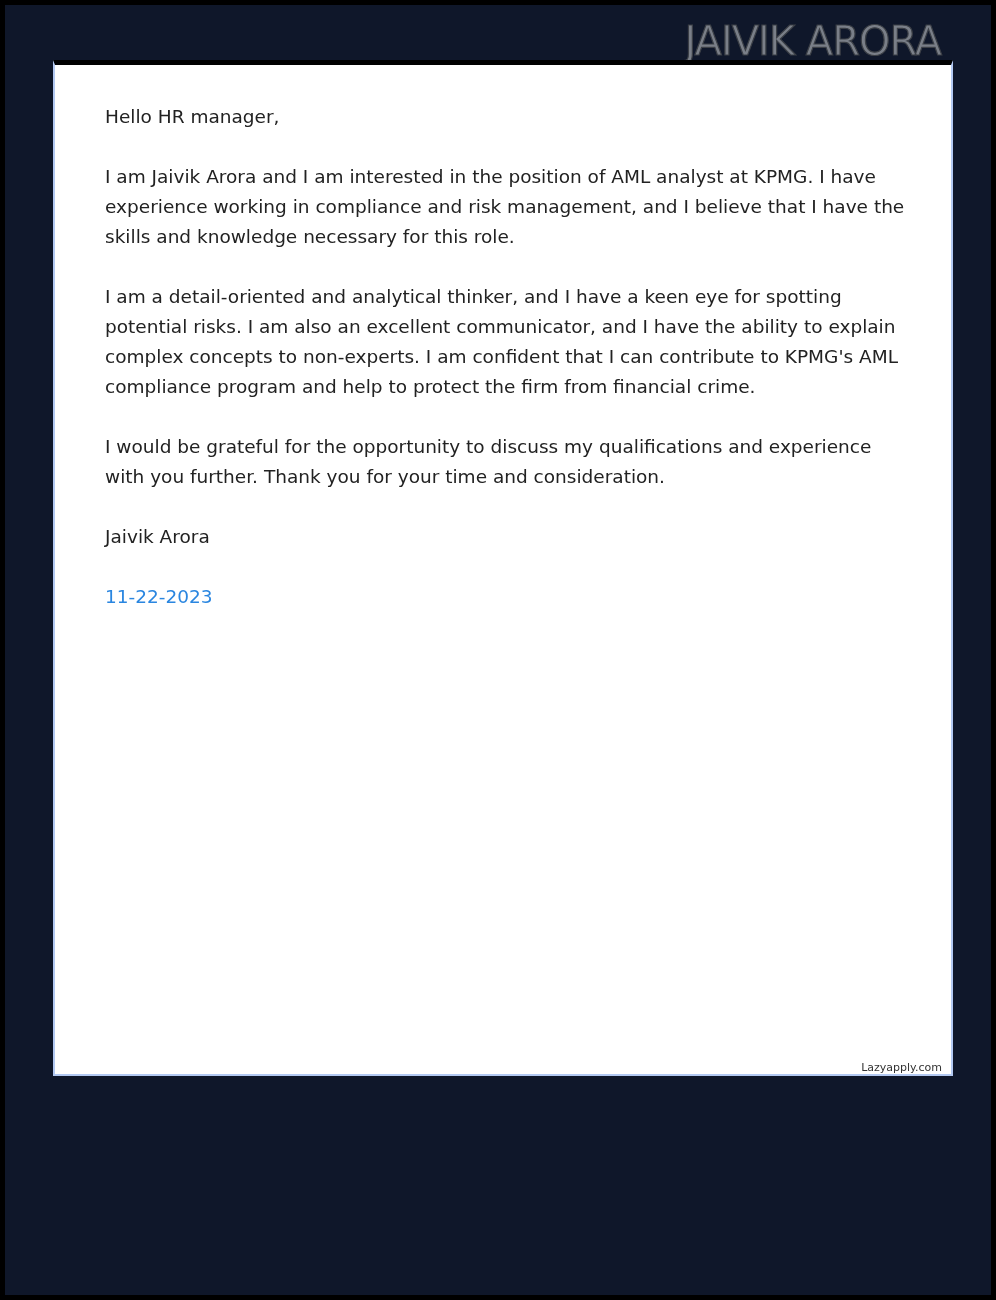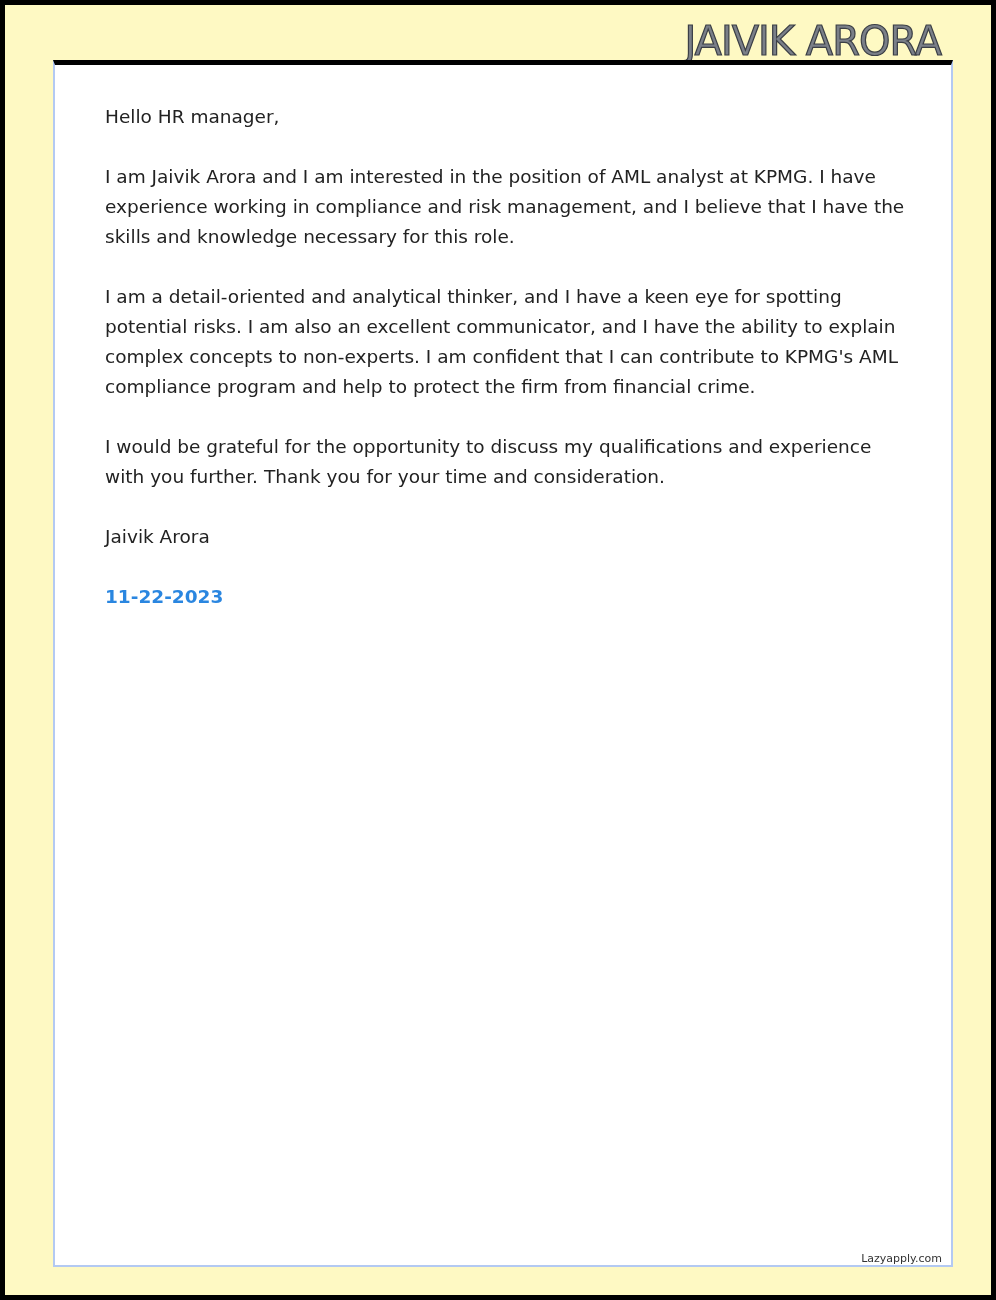--- a/index.html
+++ b/index.html
@@ -1,23 +1,23 @@
 <!DOCTYPE html>
 <html><head>
 <meta charset="utf-8">
 <style>
   html, body { margin:0; padding:0; }
   body { width:996px; height:1300px; overflow:hidden; font-family:"DejaVu Sans", sans-serif; }
-  .frame { position:absolute; left:0; top:0; width:996px; height:1300px; box-sizing:border-box; border:5px solid #000; background:#fef9c3; }
+  .frame { position:absolute; left:0; top:0; width:996px; height:1300px; box-sizing:border-box; border:5px solid #000; background:#0f172a; }
   .title { position:absolute; right:50px; top:12px; font-size:40px; letter-spacing:-1px; color:#7a7f88; -webkit-text-stroke:1.2px #3b3f46; font-family:"DejaVu Sans", sans-serif; line-height:48px; }
-  .card { position:absolute; left:48px; top:55px; width:900px; height:1207px; box-sizing:border-box; background:#fff; border-top:5px solid #000; border-left:2px solid #b3c9f2; border-right:2px solid #b3c9f2; border-bottom:2px solid #b3c9f2; }
+  .card { position:absolute; left:48px; top:55px; width:900px; height:1016px; box-sizing:border-box; background:#fff; border-top:5px solid #000; border-left:2px solid #b3c9f2; border-right:2px solid #b3c9f2; border-bottom:2px solid #b3c9f2; }
   .body { position:absolute; left:50px; top:37px; width:800px; font-size:18.5px; line-height:30px; color:#222; }
   .body p { margin:0 0 30px 0; }
   .sig { margin:0; }
-  .date { color:#2a86e0; margin-top:10px;font-weight:bold; }
+  .date { color:#2a86e0; margin-top:10px; }
   .footer { position:absolute; right:9px; bottom:0px; font-size:11px; color:#333; }
 </style>
 </head>
 <body>
 
 <div class="frame">
   <div class="title">JAIVIK ARORA</div>
   <div class="card">
     <div class="body">
       <p>Hello HR manager,</p>

